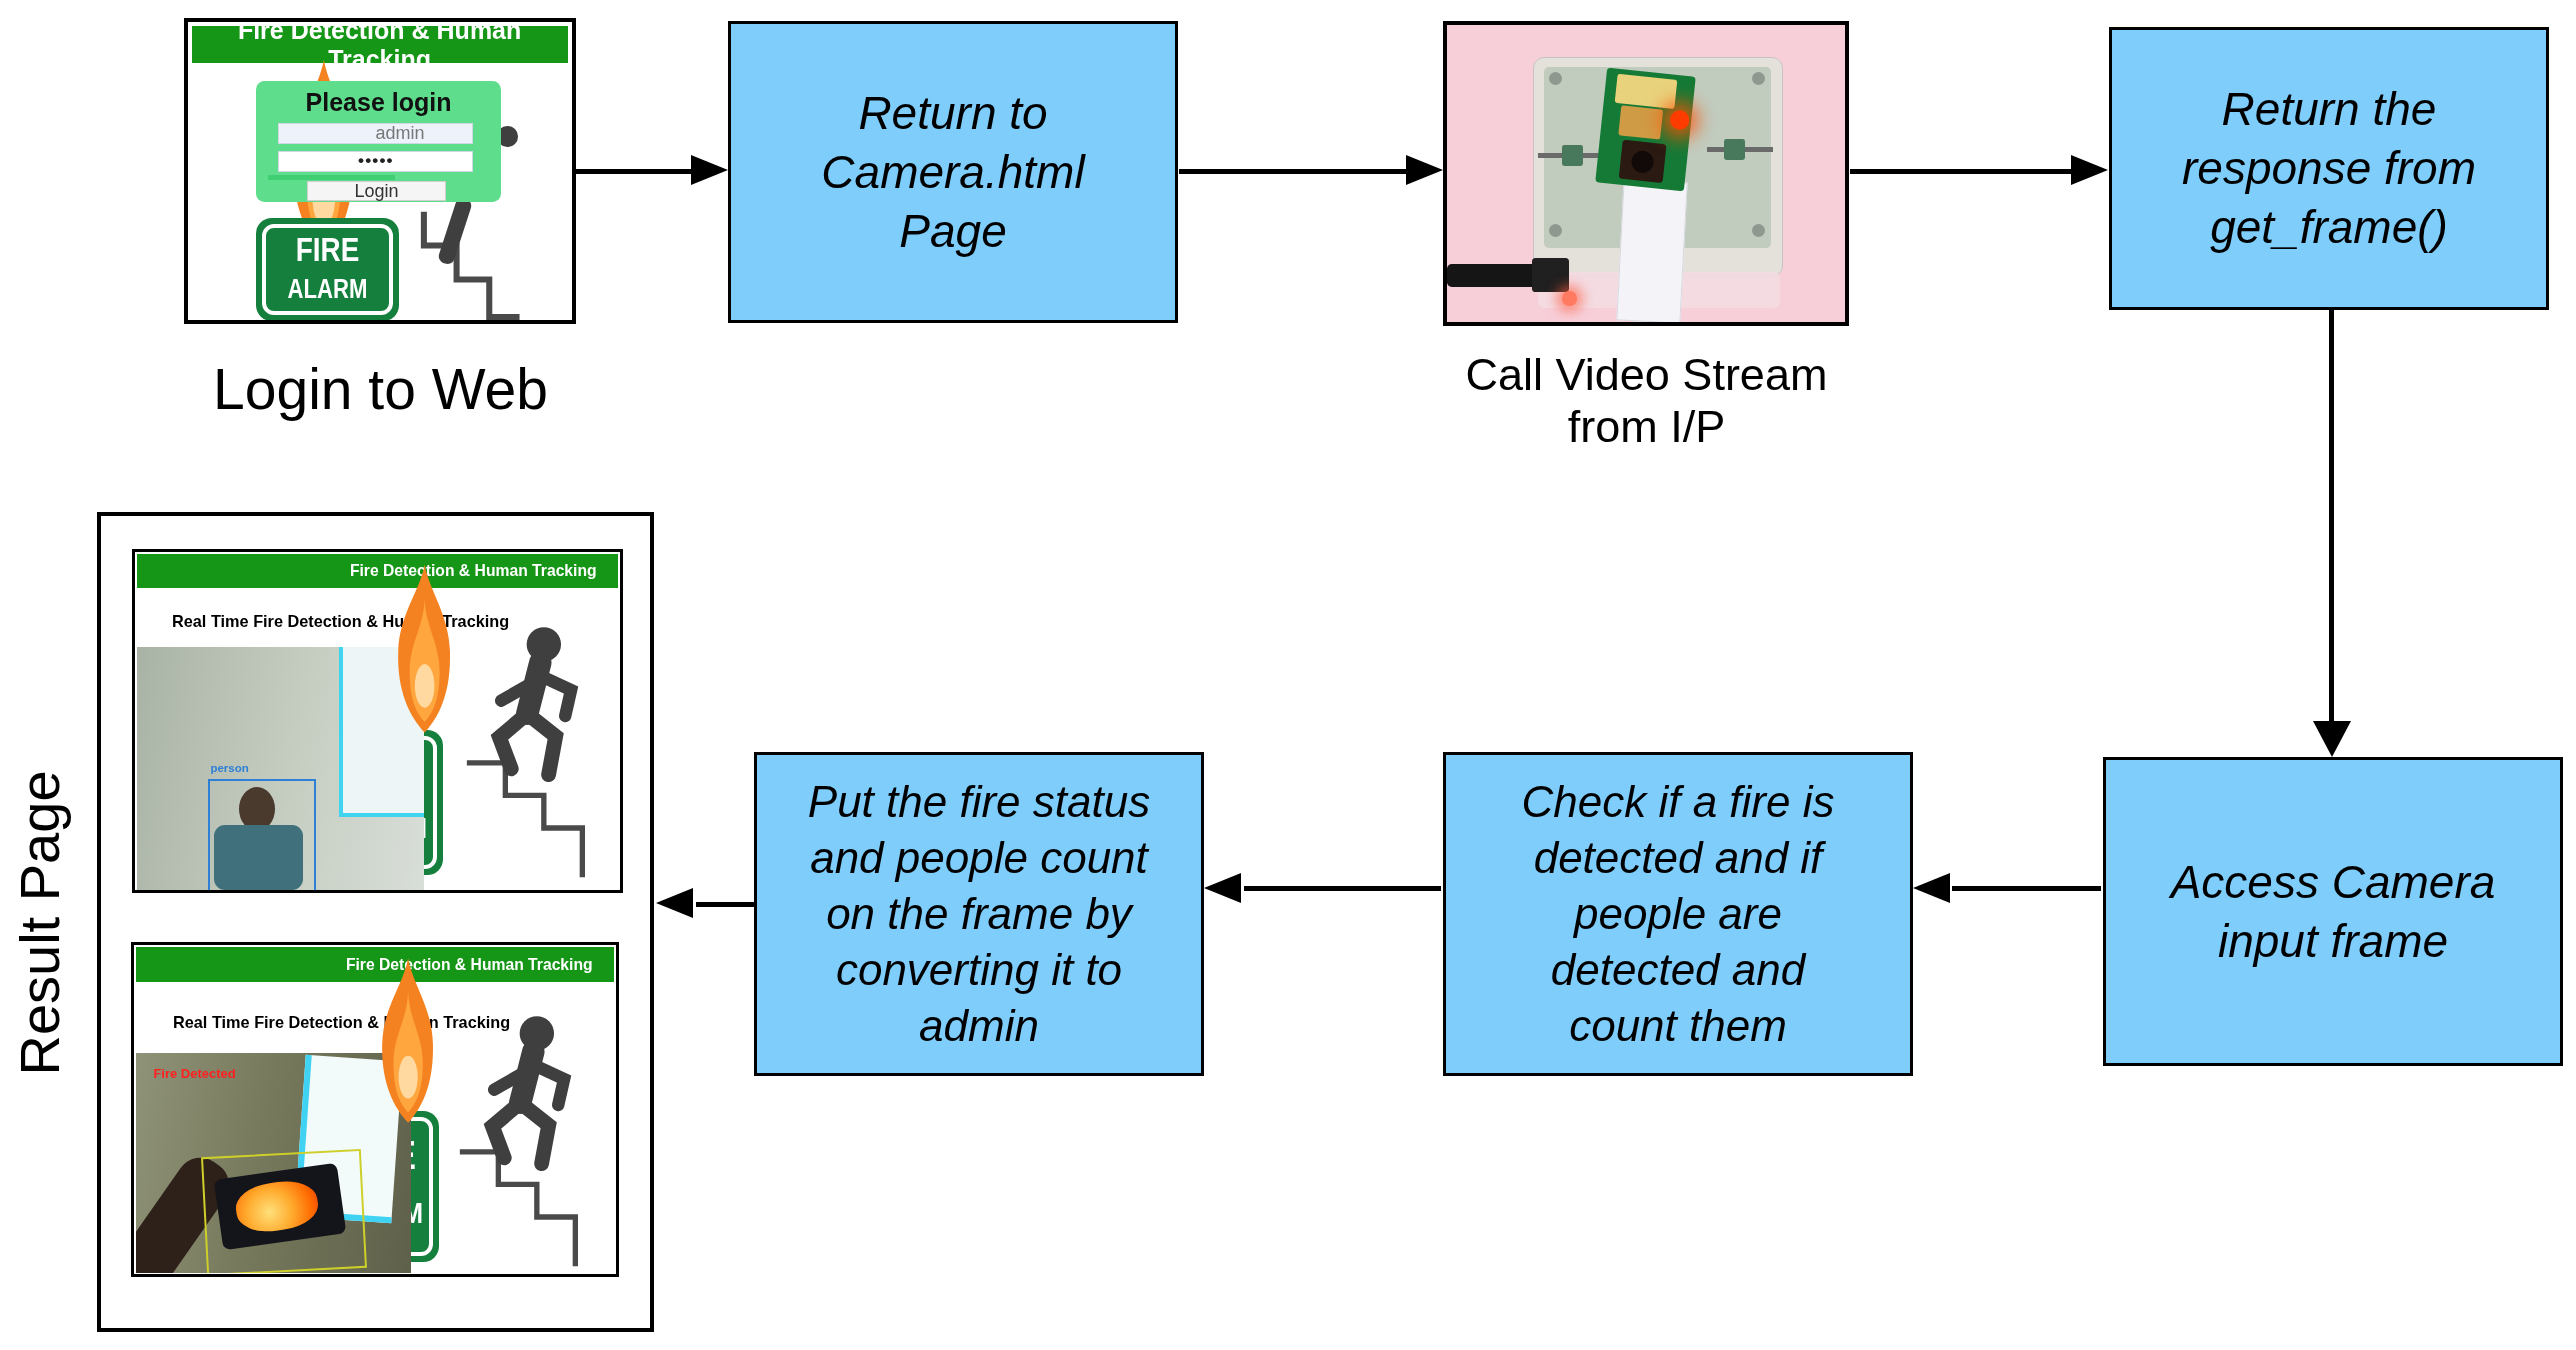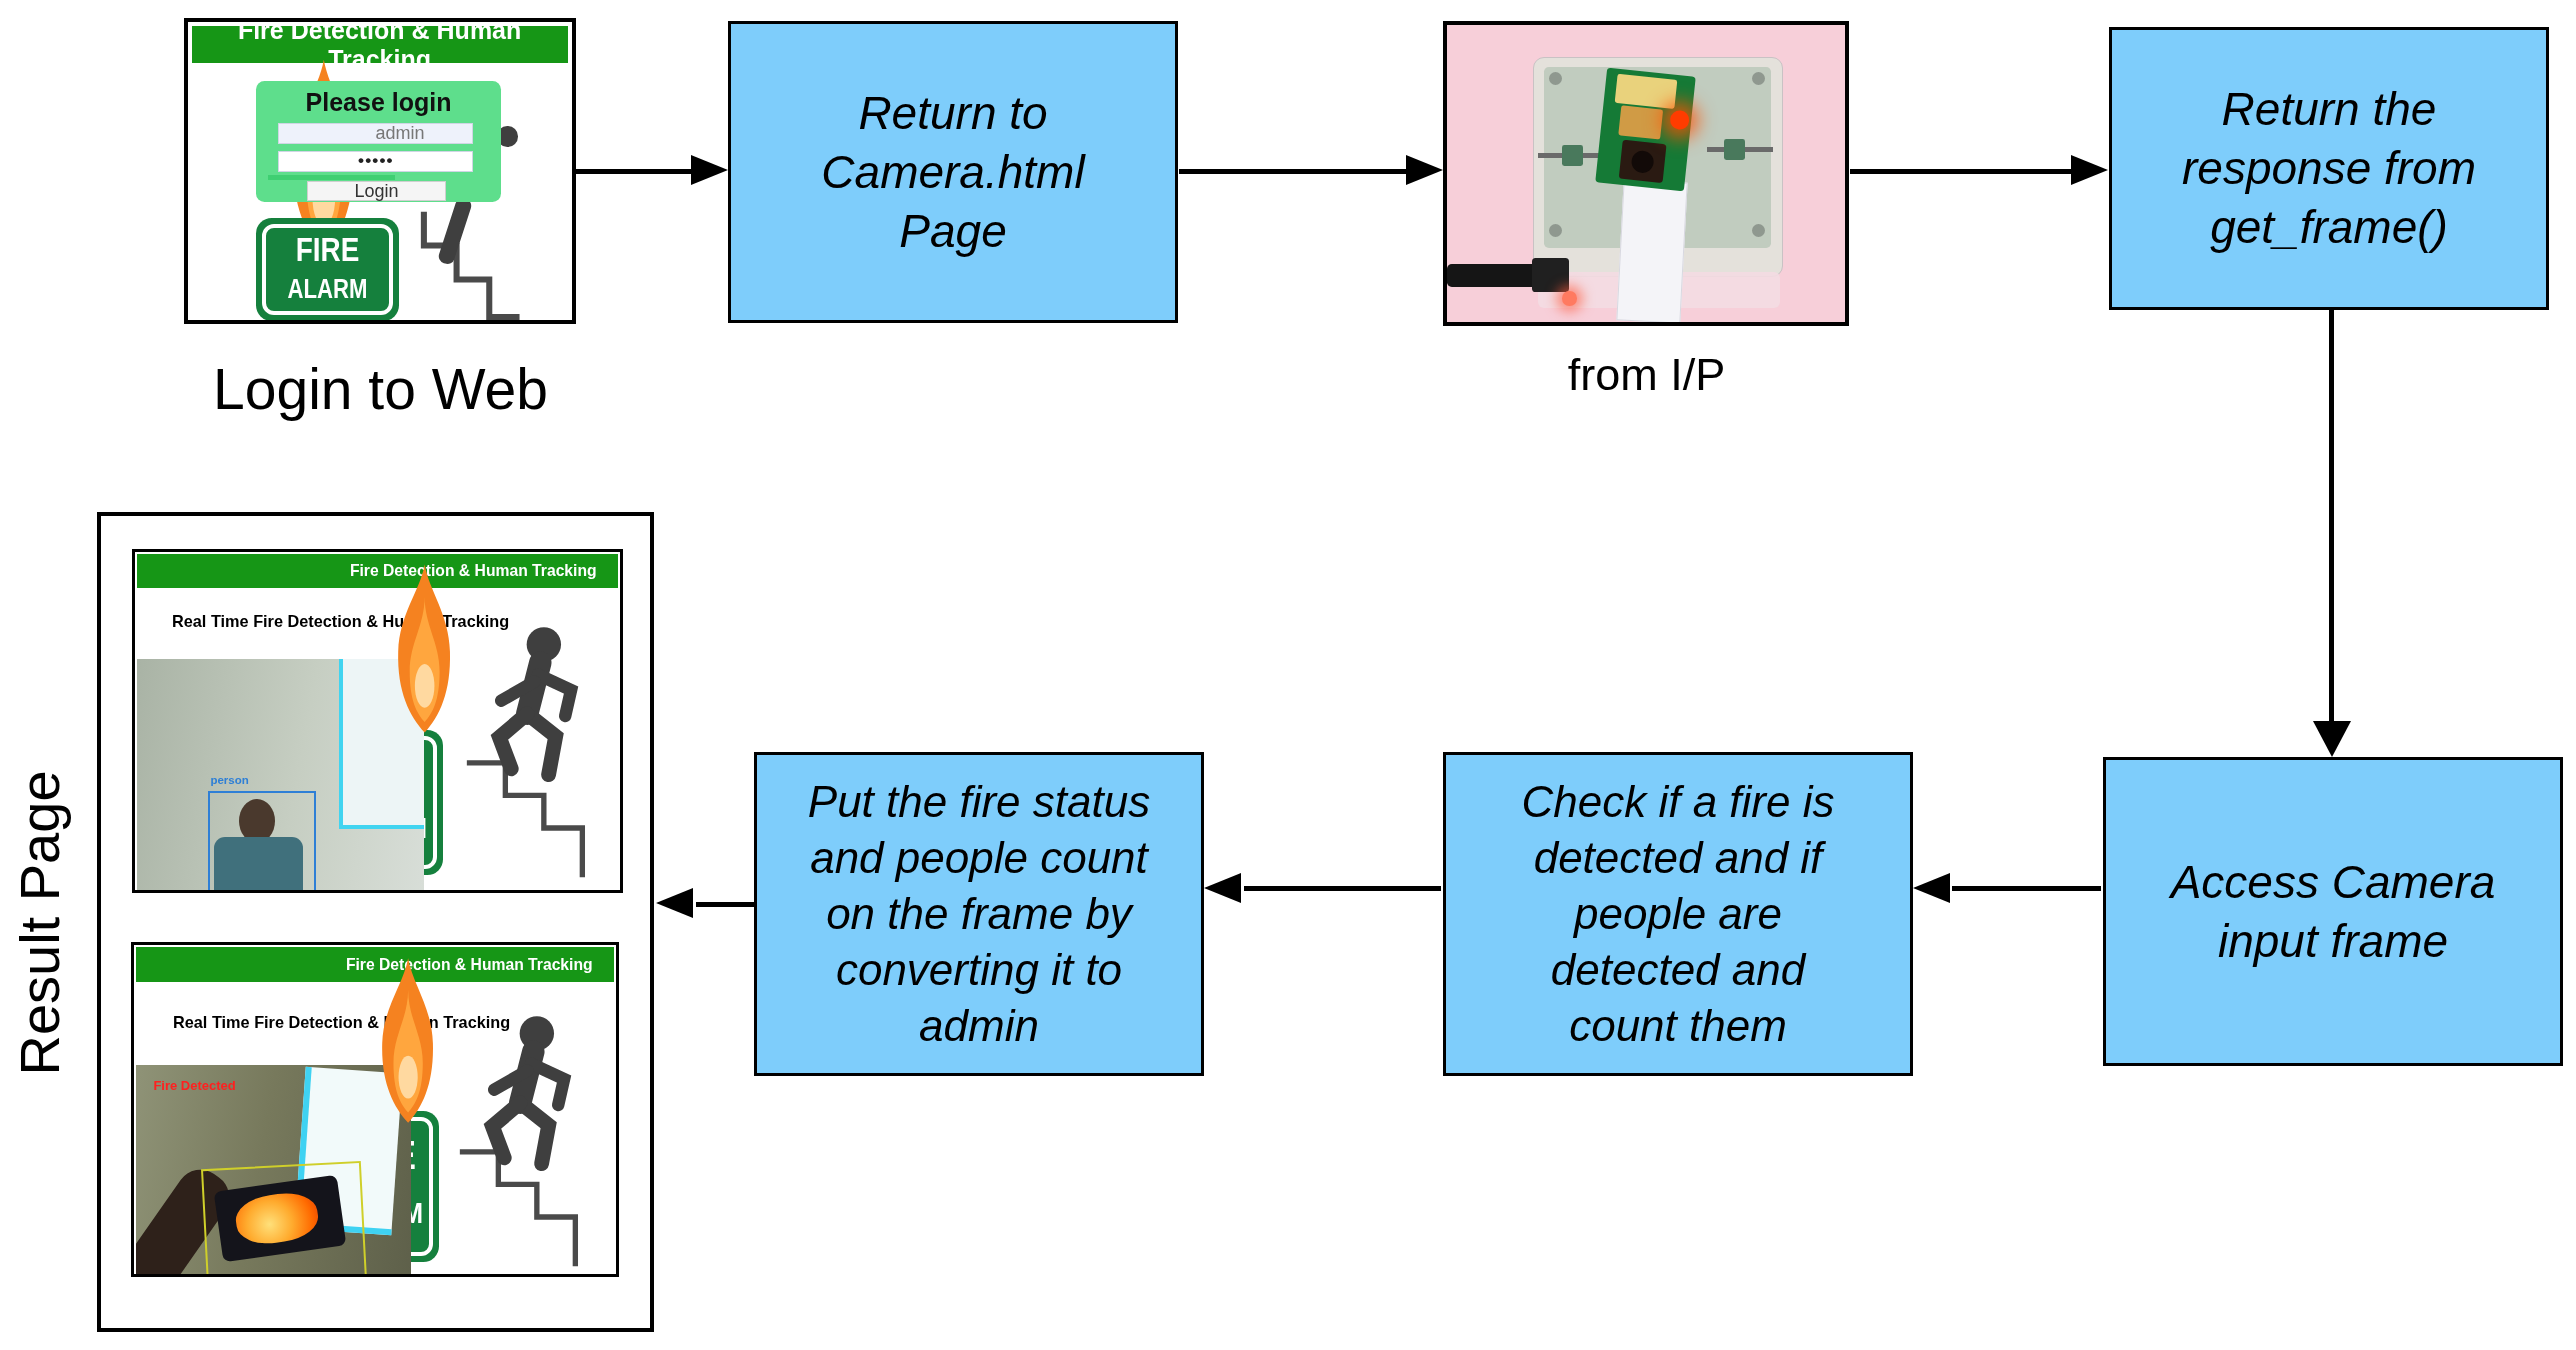--- a/index.html
+++ b/index.html
@@ -28,21 +28,21 @@
   .alarm{position:absolute;background:#15803d;border-radius:15.7px;z-index:2;}
   .alarm .ring{position:absolute;inset:6px;border:4.2px solid #fff;border-radius:12px;}
   .alarm .w{position:absolute;width:100%;text-align:center;color:#fff;font-weight:bold;transform:scaleX(.82);white-space:nowrap;}
   
   .pi-bg{position:absolute;inset:0;background:#F7CFD9;}
   
   .shot{position:absolute;background:#fff;border:3px solid #000;box-sizing:border-box;overflow:hidden;}
   .shot .ghead{position:absolute;left:2.4px;right:2.4px;top:2.4px;background:#169616;}
   .shot .ghead span{position:absolute;right:21px;top:0;color:#fff;font-weight:bold;font-size:15.7px;}
   .shot .heading{position:absolute;font-weight:bold;font-size:16.3px;white-space:nowrap;z-index:2;}
-  .cam{position:absolute;overflow:hidden;z-index:2;margin-top:12px;}
+  .cam{position:absolute;overflow:hidden;z-index:2;}
   .deco{position:absolute;}
 </style>
 </head>
 <body>
 
 <div id="canvas">
 
   <div class="imgframe" style="left:184px;top:18px;width:392px;height:306px;">
     <div class="greenbar" style="left:3.6px;top:4.2px;width:376px;height:37px;">
       <span style="text-align:center;font-size:25px;">Fire Detection &amp; Human Tracking</span>
@@ -125,20 +125,21 @@
         <div style="position:absolute;left:11px;top:8.5px;width:22px;height:22px;background:#120A08;border-radius:50%;"></div>
       </div>
       <div style="position:absolute;left:68px;top:35px;width:19.3px;height:19.3px;background:#FF3C00;border-radius:50%;box-shadow:0 0 17px 9.7px rgba(255,80,0,.75);"></div>
     </div>
 
     <div class="deco" style="left:0px;top:239px;width:91px;height:23px;background:#151515;border-radius:4.8px;"></div>
     <div class="deco" style="left:85px;top:233px;width:37px;height:34px;background:#202020;border-radius:3.6px;"></div>
     <div class="deco" style="left:115px;top:266px;width:14.5px;height:14.5px;background:#FF7A60;border-radius:50%;box-shadow:0 0 12px 6px rgba(255,90,60,.6);"></div>
   </div>
   <div class="caption" style="left:1402px;top:349px;width:489px;font-size:45px;line-height:52px;">
+    <div>Call Video Stream</div>
     <div>from I/P</div>
   </div>
 
   <div class="hline" style="left:1850px;top:169px;width:224px;"></div>
   <div class="ah ah-r" style="left:2071px;top:155px;"></div>
 
   <div class="box f76" style="left:2109px;top:27px;width:440px;height:283px;">
     <div class="bl">Return the</div>
     <div class="bl">response from</div>
     <div class="bl">get_frame()</div>

